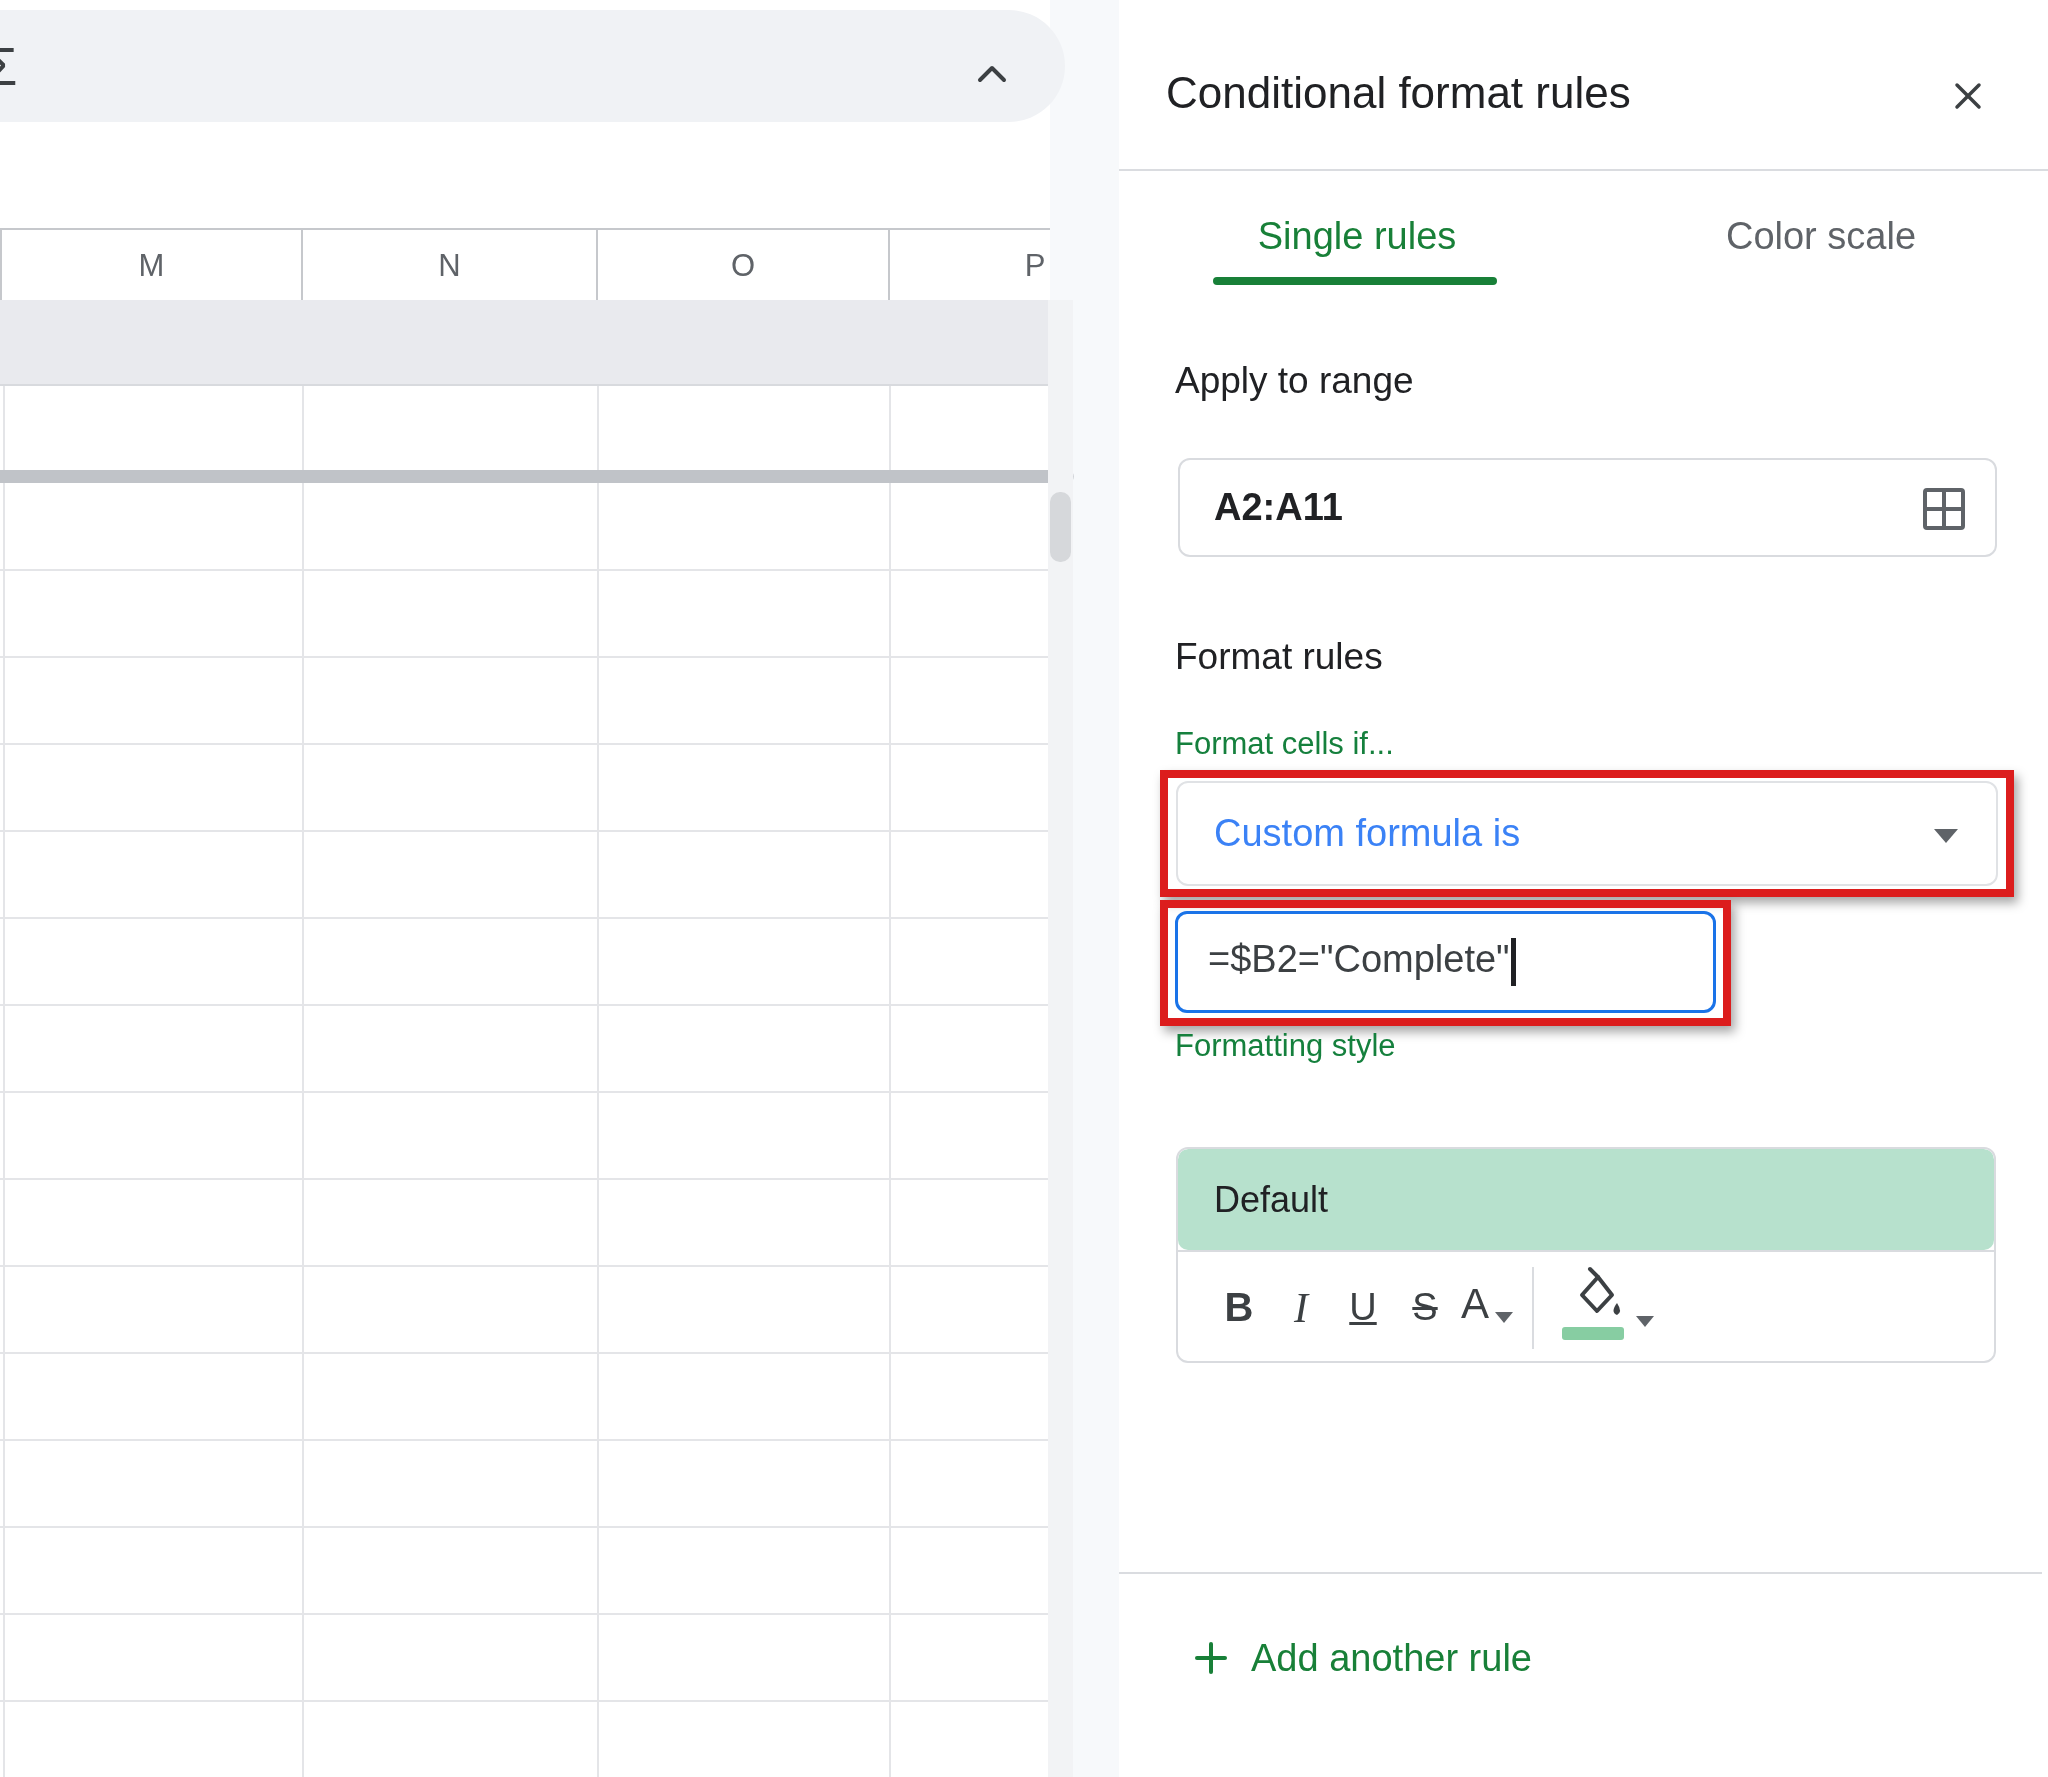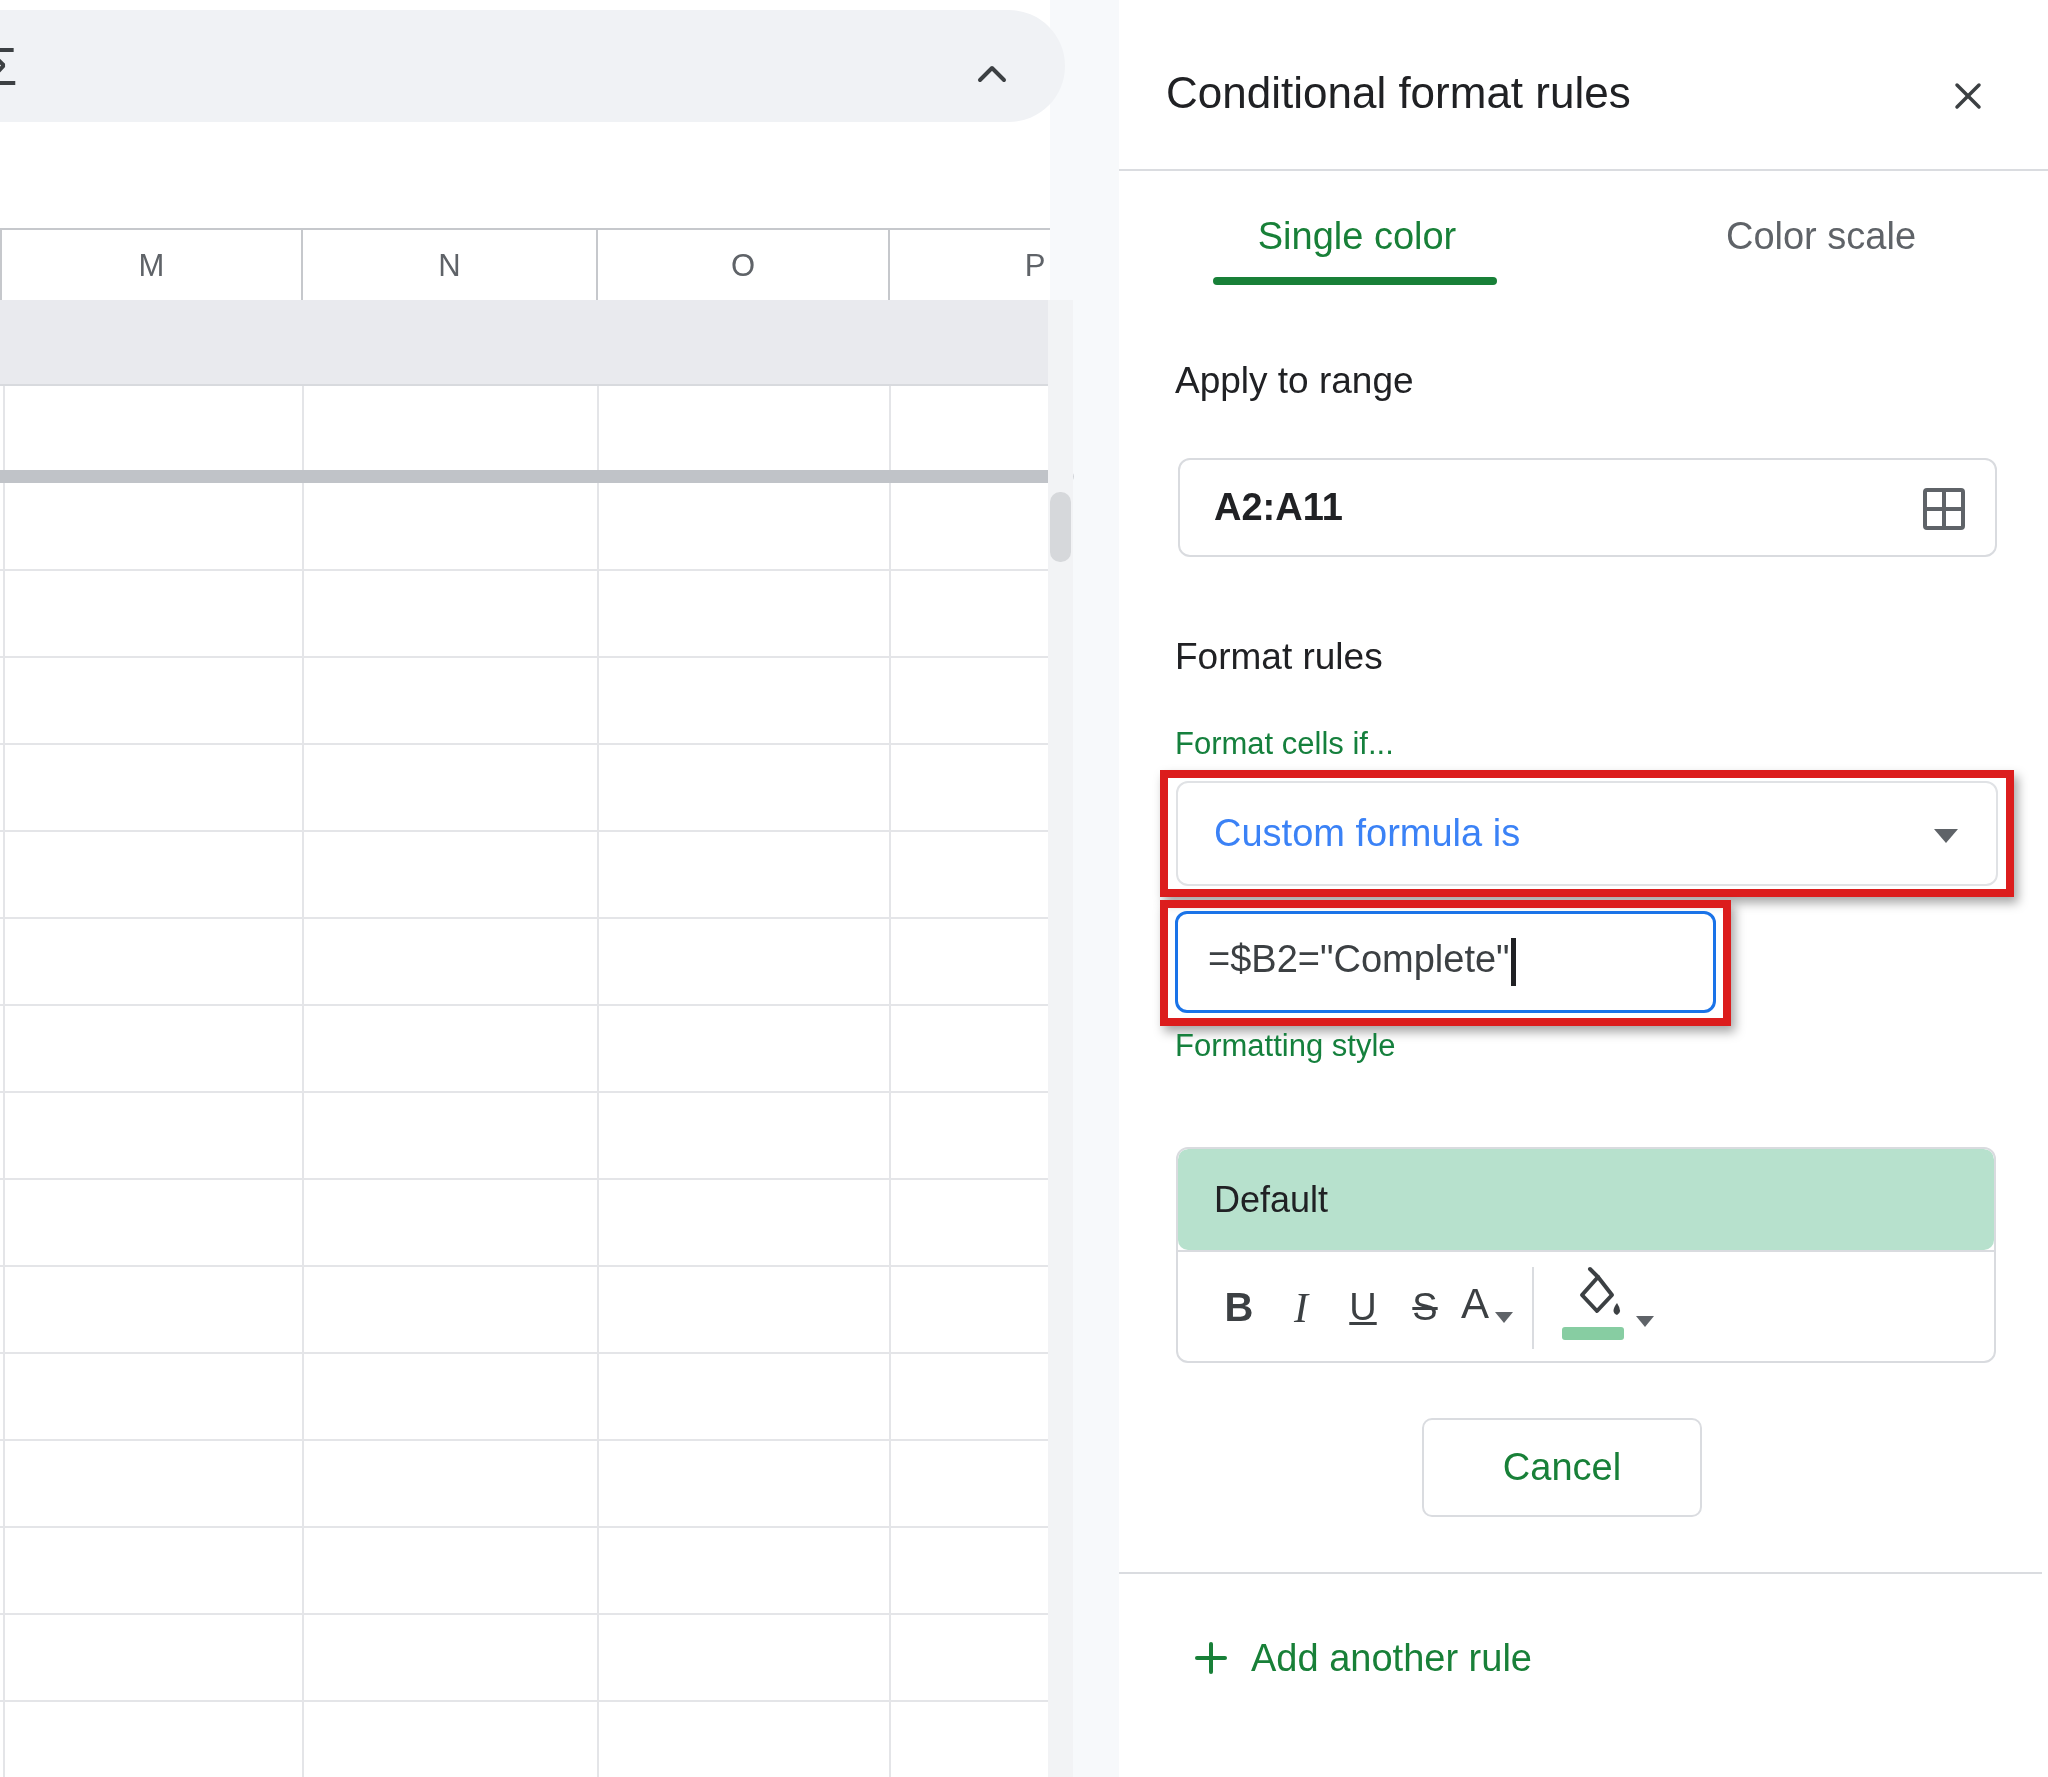--- a/index.html
+++ b/index.html
@@ -124,21 +124,21 @@
 
   <div class="abs panel-title">Conditional format rules</div>
   <div class="abs close-btn">
     <svg width="40" height="40" viewBox="0 0 40 40">
       <line x1="9" y1="9" x2="31" y2="31" stroke="#3c4043" stroke-width="3.5" stroke-linecap="round"></line>
       <line x1="31" y1="9" x2="9" y2="31" stroke="#3c4043" stroke-width="3.5" stroke-linecap="round"></line>
     </svg>
   </div>
   <div class="abs divider div1"></div>
 
-  <div class="abs tab tab-single">Single color</div>
+  <div class="abs tab tab-single">Single rules</div>
   <div class="abs tab tab-scale">Color scale</div>
   <div class="abs tab-underline"></div>
 
   <div class="abs sec-label" style="left:1175px;top:360px;">Apply to range</div>
   <div class="abs range-box">
     <span class="range-text">A2:A11</span>
     <span class="range-grid-icon">
       <svg width="46" height="46" viewBox="0 0 46 46">
         <rect x="4" y="4" width="38" height="38" rx="2" fill="none" stroke="#5f6368" stroke-width="4"></rect>
         <line x1="23" y1="4" x2="23" y2="42" stroke="#5f6368" stroke-width="4"></line>
@@ -181,21 +181,20 @@
           <path d="M14 30 L30 12 L44 30 L29 46 Z" fill="none" stroke="#3c4043" stroke-width="4" stroke-linejoin="round"></path>
           <line x1="30" y1="12" x2="22" y2="4" stroke="#3c4043" stroke-width="4" stroke-linecap="round"></line>
           <path d="M49 38 q6 9 0 12 q-7 -3 0 -12" fill="#3c4043"></path>
         </svg>
         <span class="bucket-swatch"></span>
       </div>
       <span class="small-caret" style="top:14px;margin-left:-4px;"></span>
     </div>
   </div>
 
-  <div class="abs btn btn-cancel">Cancel</div>
 
   <div class="abs divider div2"></div>
 
   <div class="abs add-rule">
     <svg width="36" height="36" viewBox="0 0 36 36">
       <line x1="18" y1="4" x2="18" y2="32" stroke="#188038" stroke-width="4" stroke-linecap="round"></line>
       <line x1="4" y1="18" x2="32" y2="18" stroke="#188038" stroke-width="4" stroke-linecap="round"></line>
     </svg>
     <span class="add-rule-text">Add another rule</span>
   </div>

